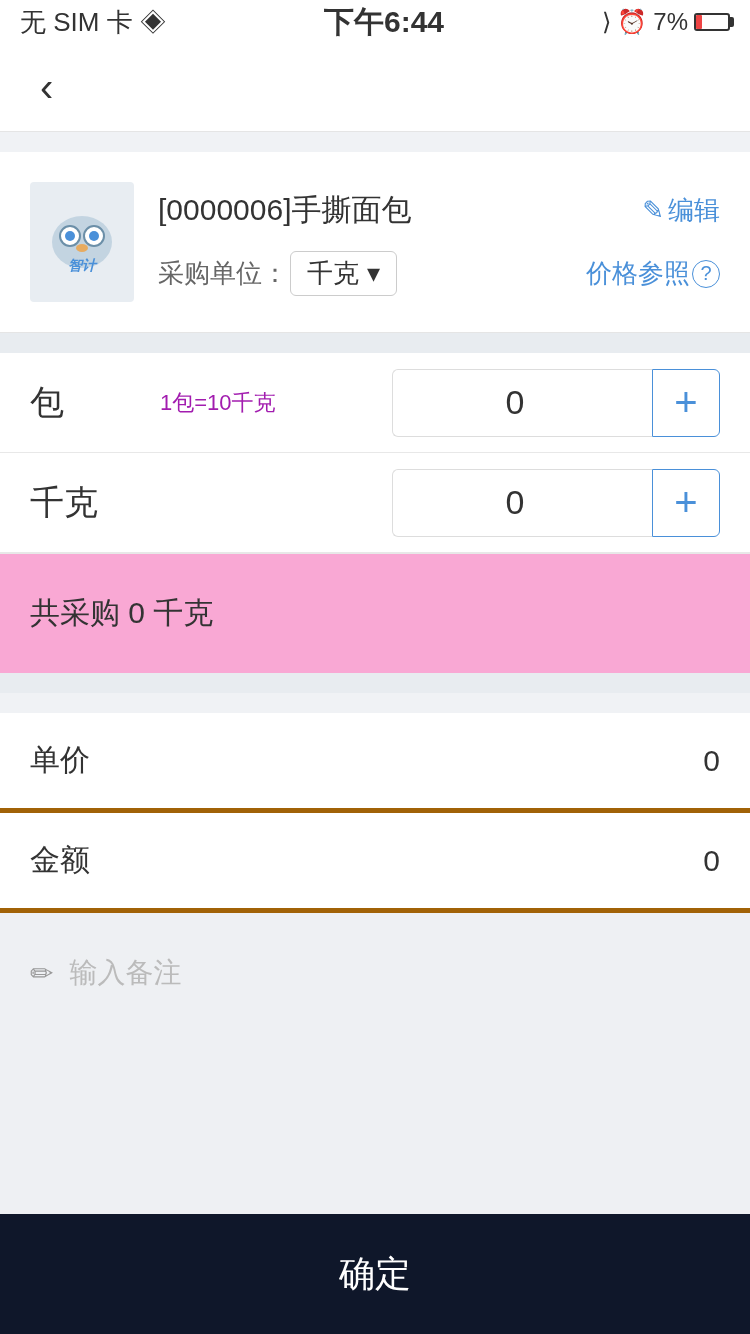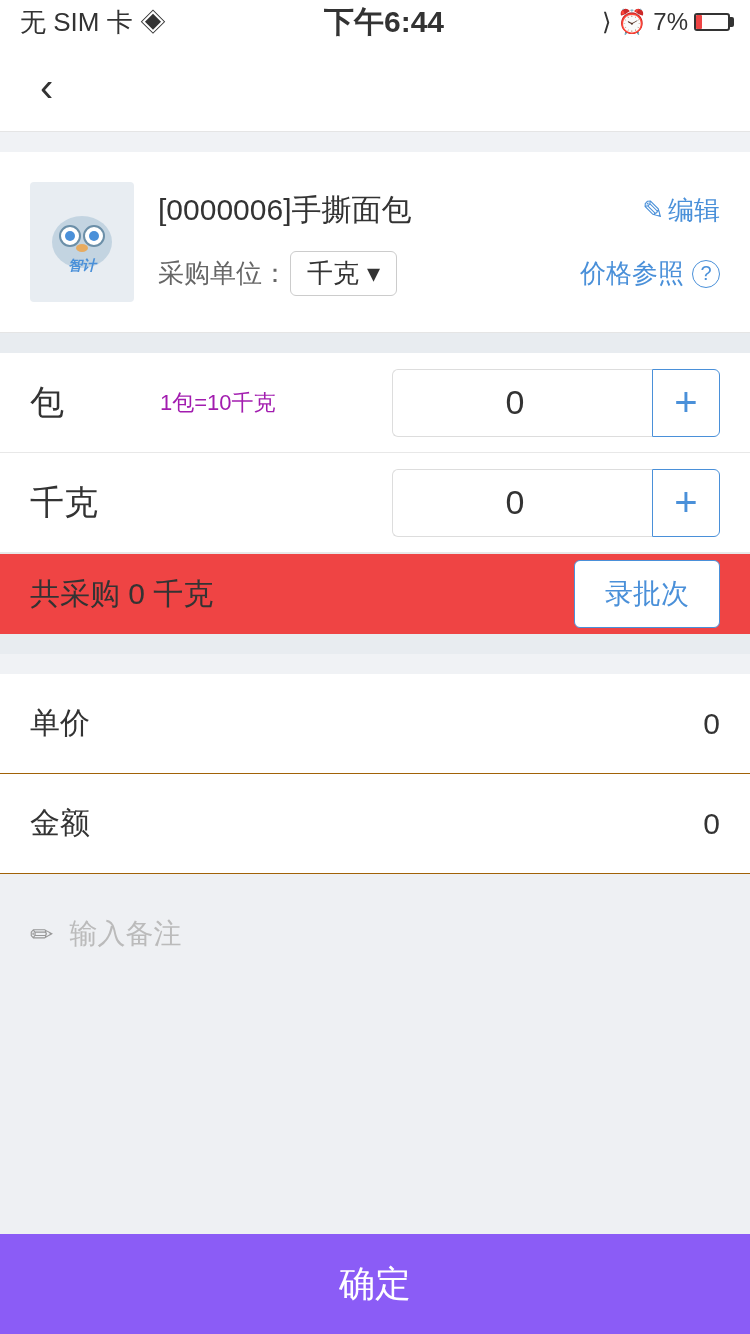--- a/index.html
+++ b/index.html
@@ -123,21 +123,21 @@
       background: #fff;
       display: flex;
       align-items: center;
       gap: 8px;
     }
     .price-ref {
       font-size: 26px;
       color: #4a90d9;
       display: flex;
       align-items: center;
-      gap: 8px;
+      gap: 2px;
     }
 
     
     .section-divider {
       height: 20px;
       background: #e8ecf0;
     }
 
     
     .input-section {
@@ -193,22 +193,22 @@
       cursor: pointer;
       font-weight: 300;
     }
 
     
     .summary-row {
       display: flex;
       align-items: center;
       justify-content: space-between;
       padding: 0 30px;
-      height: 81px;
-      background: #ef4444;
+      height: 120px;
+      background: #f9a8d4;
       border-top: 1px solid #e8e8e8;
     }
     .summary-text {
       font-size: 30px;
       color: #333;
     }
     .batch-btn {
       border: 1px solid #4a90d9;
       border-radius: 6px;
       padding: 14px 30px;
@@ -222,21 +222,21 @@
     .price-section {
       background: #fff;
       margin-top: 20px;
     }
     .price-row {
       display: flex;
       align-items: center;
       justify-content: space-between;
       padding: 0 30px;
       height: 100px;
-      border-bottom: 1px solid #a16207;
+      border-bottom: 5px solid #a16207;
     }
     .price-label {
       font-size: 30px;
       color: #333;
     }
     .price-value {
       font-size: 30px;
       color: #333;
     }
 
@@ -265,22 +265,22 @@
       background: #eef0f3;
       min-height: 340px;
     }
 
     
     .confirm-btn {
       position: fixed;
       bottom: 0;
       left: 0;
       width: 750px;
-      height: 100px;
-      background: #8b5cf6;
+      height: 120px;
+      background: #0f172a;
       color: #fff;
       font-size: 36px;
       font-weight: 500;
       display: flex;
       align-items: center;
       justify-content: center;
       cursor: pointer;
       border: none;
     }
   </style>
@@ -362,21 +362,20 @@
   <div class="input-row">
     <span class="input-label">千克</span>
     <div class="input-control">
       <input class="number-input" type="number" value="0" style="">
       <button class="plus-btn">+</button>
     </div>
   </div>
 
   <div class="summary-row">
     <span class="summary-text">共采购 0 千克</span>
-    <button class="batch-btn">录批次</button>
   </div>
 </div>
 
 <div class="section-divider"></div>
 
 <div class="price-section">
   <div class="price-row">
     <span class="price-label">单价</span>
     <span class="price-value">0</span>
   </div>

